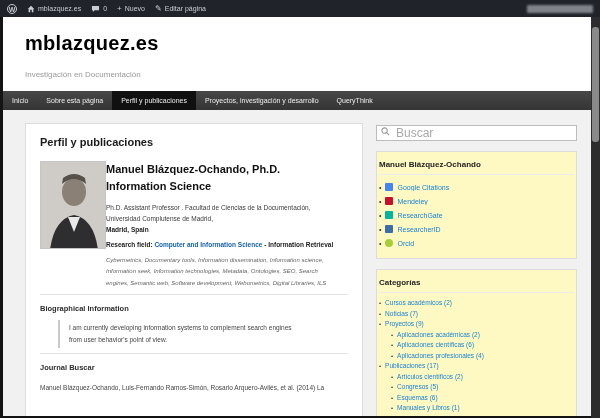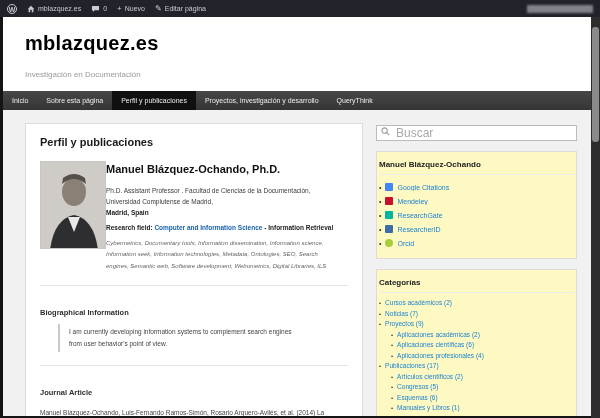--- a/index.html
+++ b/index.html
@@ -36,21 +36,21 @@
   .page-title{font-size:11px;font-weight:bold;color:#1a1a1a;margin-bottom:13px}
   .profile{display:flex;gap:0}
   .photo{width:66px;height:88px;flex:none;border:1px solid #c6c6c6;background:#cfccc7;overflow:hidden}
   .pname{font-size:11px;font-weight:bold;color:#111;line-height:1.55}
   .pname span{display:block}
   .pos{font-size:6.5px;color:#3a3a3a;line-height:1.75;margin-top:7px;max-width:220px}
   .loc{font-weight:bold;font-size:6.5px;color:#222;margin-top:1px}
   .research{font-size:6.5px;margin-top:8px;color:#222;font-weight:bold}
   .research a{color:#1761a8;text-decoration:none;cursor:pointer}
   .keywords{font-size:6px;font-style:italic;color:#666;line-height:1.9;margin-top:7px;max-width:225px}
-  .sec-h{margin-top:13px;border-top:1px solid #e4e4e4;padding-top:22px;padding-bottom:7px;font-size:7.5px;font-weight:bold;color:#2e2e2e}
+  .sec-h{margin-top:5px;border-top:1px solid #e4e4e4;padding-top:9px;padding-bottom:7px;font-size:7.5px;font-weight:bold;color:#2e2e2e}
   .quote{margin-left:18px;border-left:2px solid #c9c9c9;padding:2px 9px;font-size:6.5px;color:#444;line-height:1.85;max-width:250px}
   .jtext{font-size:6.5px;color:#444;line-height:1.85;margin-top:3px}
 
   
   .sidebar{flex:1;display:flex;flex-direction:column;gap:10px;min-width:0}
   .searchbox{position:relative}
   .searchbox input{width:100%;height:16px;border:1px solid #bcbcbc;background:#fff;padding:0 4px 0 19px;font-size:12px;color:#333;font-family:"Liberation Sans",sans-serif;outline:none}
   .searchbox input::placeholder{color:#a8a8a8}
   .search-ic{position:absolute;left:5px;top:4px}
   .widget{background:#fef9c3;border:1px solid #dcdcdc;padding:8px 2px}
@@ -131,36 +131,37 @@
             <rect width="66" height="88" fill="#cfccc7"></rect>
             <ellipse cx="33" cy="30" rx="12" ry="14" fill="#8a8076"></ellipse>
             <path d="M21 22 Q33 12 45 22 L44 16 Q33 8 22 16 Z" fill="#55504a"></path>
             <path d="M9 88 Q13 57 33 53 Q53 57 57 88 Z" fill="#2e2e30"></path>
             <path d="M27 55 L33 70 L39 55 Z" fill="#e8e8e8"></path>
           </svg>
         </div>
         <div>
           <div class="pname">
             <span>Manuel Blázquez-Ochando, Ph.D.</span>
+            <span>Information Science</span>
           </div>
           <div class="pos">Ph.D. Assistant Professor . Facultad de Ciencias de la Documentación, Universidad Complutense de Madrid,</div>
           <div class="loc">Madrid, Spain</div>
           <div class="research">
             <span>Research field:</span>
             <a>Computer and Information Science</a>
             <span>- Information Retrieval</span>
           </div>
           <div class="keywords">Cybermetrics, Documentary tools, Information dissemination, Information science, Information seek, Information technologies, Metadata, Ontologies, SEO, Search engines, Semantic web, Software development, Webometrics, Digital Libraries, ILS</div>
         </div>
       </div>
 
       <div class="sec-h">Biographical Information</div>
       <div class="quote">I am currently developing information systems to complement search engines from user behavior's point of view.</div>
 
-      <div class="sec-h">Journal Article</div>
+      <div class="sec-h">Journal Buscar</div>
       <div class="jtext">Manuel Blázquez-Ochando, Luis-Fernando Ramos-Simón, Rosario Arquero-Avilés, et al. (2014) La</div>
     </div>
 
     <div class="sidebar">
 
       <div class="searchbox">
         <svg class="search-ic" width="9" height="9" viewBox="0 0 10 10">
           <circle cx="4" cy="4" r="3" fill="none" stroke="#999" stroke-width="1.2"></circle>
           <line x1="6.3" y1="6.3" x2="9" y2="9" stroke="#999" stroke-width="1.2"></line>
         </svg>

